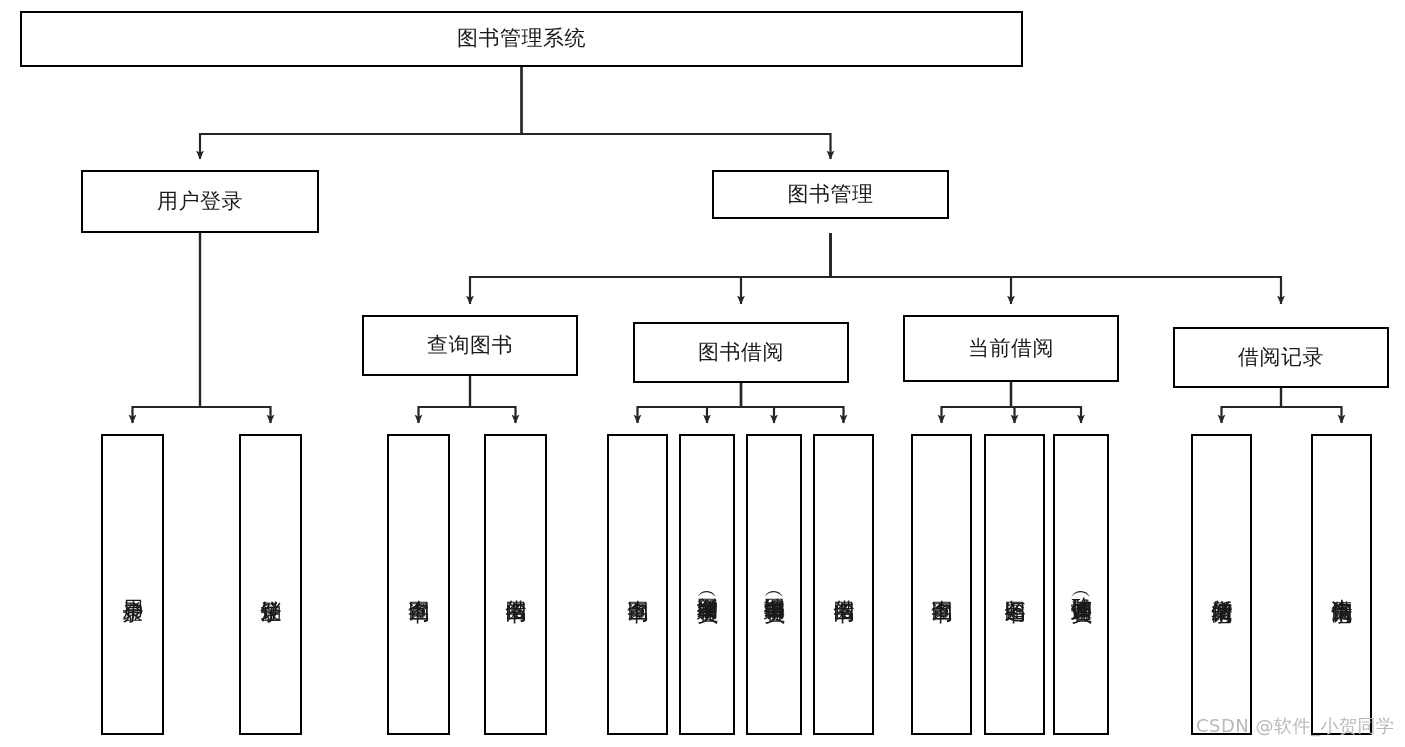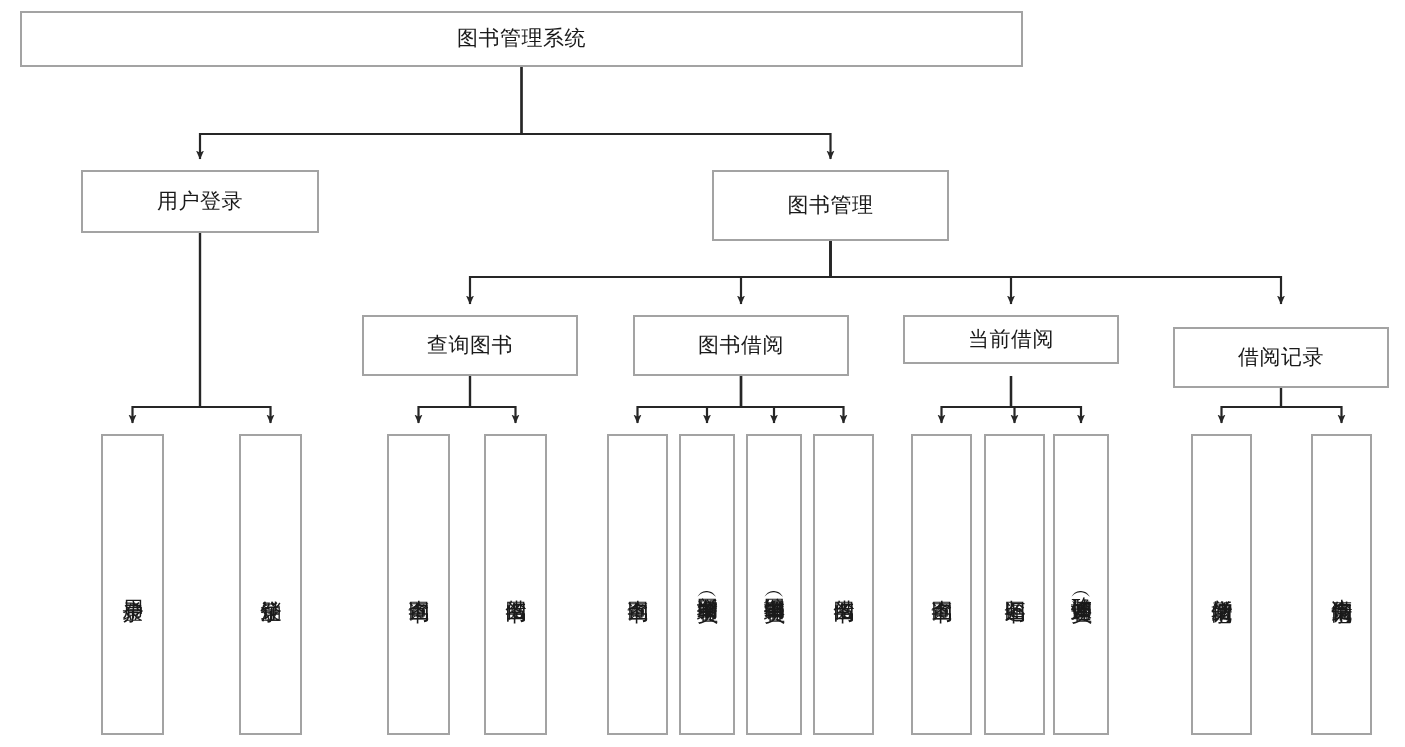--- a/index.html
+++ b/index.html
@@ -20,21 +20,21 @@
   #edge-layer {
     position: absolute;
     left: 0;
     top: 0;
     width: 1405px;
     height: 747px;
   }
   .node {
     position: absolute;
     box-sizing: border-box;
-    border: 2px solid #a3a3a3;
+    border: 2px solid #000000;
     background: #ffffff;
     display: flex;
     align-items: center;
     justify-content: center;
     color: #1a1a1a;
   }
   .node-h .node-label {
     font-size: 21px;
     line-height: 1.2;
     letter-spacing: 0.5px;
@@ -92,30 +92,30 @@
       <path d="M1281,376 L1281,407 L1221.5,407 L1221.5,423" fill="none" stroke="#262626" stroke-width="2.2" marker-end="url(#arrowhead)"></path>
       <path d="M1281,376 L1281,407 L1341.5,407 L1341.5,423" fill="none" stroke="#262626" stroke-width="2.2" marker-end="url(#arrowhead)"></path>
     </svg>
   <div id="node-layer">
       <div class="node node-h" style="left: 20px; top: 11px; width: 1003px; height: 56px;">
         <span class="node-label">图书管理系统</span>
       </div>
       <div class="node node-h" style="left: 81px; top: 170px; width: 238px; height: 63px;">
         <span class="node-label">用户登录</span>
       </div>
-      <div class="node node-h" style="left: 712px; top: 170px; width: 237px; height: 71px;">
+      <div class="node node-h" style="left: 712px; top: 170px; width: 237px; height: 49px;">
         <span class="node-label">图书管理</span>
       </div>
       <div class="node node-h" style="left: 362px; top: 315px; width: 216px; height: 61px;">
         <span class="node-label">查询图书</span>
       </div>
-      <div class="node node-h" style="left: 633px; top: 315px; width: 216px; height: 61px;">
+      <div class="node node-h" style="left: 633px; top: 322px; width: 216px; height: 61px;">
         <span class="node-label">图书借阅</span>
       </div>
-      <div class="node node-h" style="left: 903px; top: 315px; width: 216px; height: 49px;">
+      <div class="node node-h" style="left: 903px; top: 315px; width: 216px; height: 67px;">
         <span class="node-label">当前借阅</span>
       </div>
       <div class="node node-h" style="left: 1173px; top: 315px; width: 216px; height: 61px; margin-top: 12px;">
         <span class="node-label">借阅记录</span>
       </div>
       <div class="node node-v" style="left: 101px; top: 434px; width: 63px; height: 301px;">
         <span class="node-label">用户登录</span>
       </div>
       <div class="node node-v" style="left: 239px; top: 434px; width: 63px; height: 301px;">
         <span class="node-label">注销登录</span>
@@ -147,13 +147,14 @@
       <div class="node node-v" style="left: 1053px; top: 434px; width: 56px; height: 301px;">
         <span class="node-label">确认归还（管理员）</span>
       </div>
       <div class="node node-v" style="left: 1191px; top: 434px; width: 61px; height: 301px;">
         <span class="node-label">新增借阅记录</span>
       </div>
       <div class="node node-v" style="left: 1311px; top: 434px; width: 61px; height: 301px;">
         <span class="node-label">查询借阅记录</span>
       </div>
     </div>
+  <div class="watermark" style="left: 1196px; top: 714px;">CSDN @软件_小贺同学</div>
 </div>
 
 </body></html>

